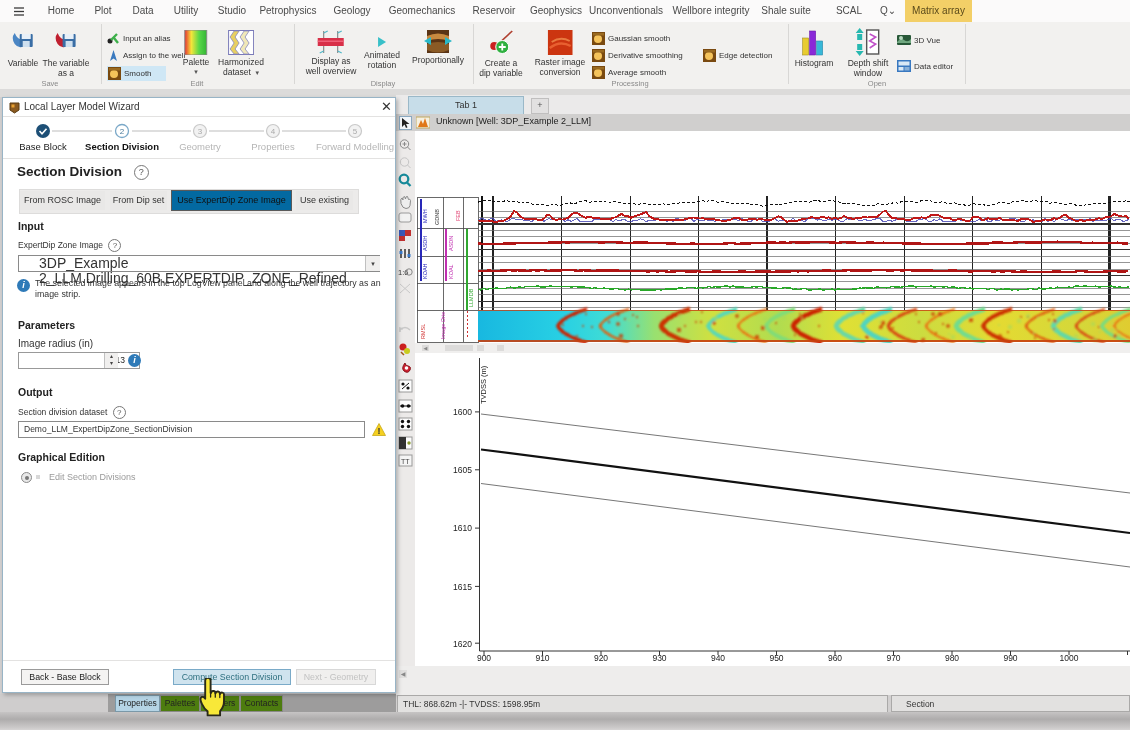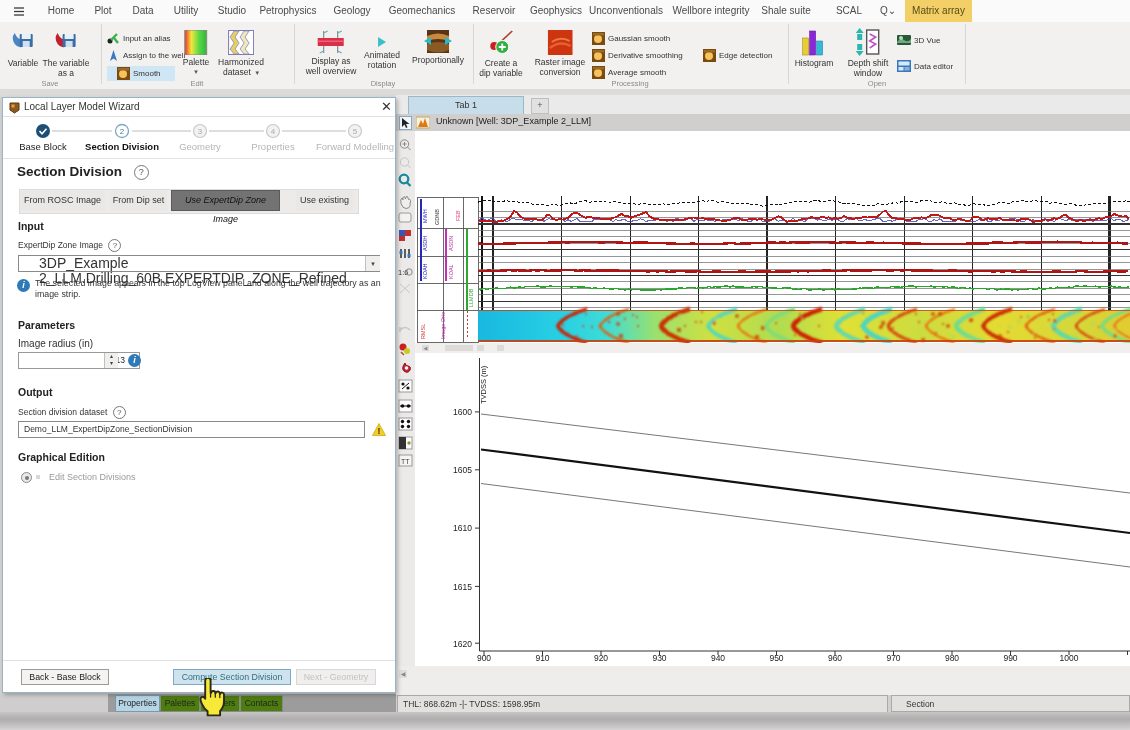--- a/index.html
+++ b/index.html
@@ -112,21 +112,21 @@
           <path d="M4 8 L10 2 M7 6 l4 5" stroke="#3db04a" stroke-width="2.4" fill="none"></path>
         </svg>
       <span>Input an alias</span>
     </div>
     <div class="smallbtn" style="left:107px;top:27px">
       <svg width="13" height="13" viewBox="0 0 13 13">
           <path d="M6.5 1 L10 12 L6.5 9.5 L3 12 Z" fill="#3a7abf"></path>
         </svg>
       <span>Assign to the well</span>
     </div>
-    <div class="smallbtn" style="left:107px;top:44px;background:#cfe7f5;padding:1px 14px 1px 10px;">
+    <div class="smallbtn" style="left:107px;top:44px;background:#cfe7f5;padding:1px 14px 1px 1px;">
       <svg width="13" height="13" viewBox="0 0 13 13">
           <rect x="0" y="0" width="13" height="13" fill="#7a4a10"></rect>
           <circle cx="6" cy="7" r="4" fill="#f5c35a"></circle>
           <rect x="1" y="1" width="11" height="2.5" fill="#9a6a20"></rect>
         </svg>
       <span>Smooth</span>
     </div>
     <div class="bigbtn" style="left:196px;top:8px">
       <svg width="24" height="25" viewBox="0 0 24 25">
           <defs>
@@ -644,21 +644,21 @@
     <div class="abs" style="left:352px;top:43px;transform:translateX(-50%);font-size:9.5px;color:#b5b5b5;white-space:nowrap">Forward Modelling</div>
     <div class="dlgsep" style="top:60px"></div>
 
     <div class="abs bold" style="left:14px;top:66px;font-size:13.5px;color:#222">Section Division
       <span style="font-weight:normal;display:inline-block;margin-left:8px;width:13px;height:13px;border:1px solid #777;border-radius:50%;font-size:9px;text-align:center;line-height:13px;color:#555;vertical-align:1px;">?</span>
     </div>
 
     <div class="abs" style="left:16px;top:91px;width:338px;height:23px;background:#ecebea;border:1px solid #dddcdb;"></div>
     <div class="abs" style="left:17px;top:93px;width:85px;height:19px;background:#e9e8e7;font-size:9px;color:#333;text-align:center;line-height:19px;">From ROSC Image</div>
     <div class="abs" style="left:107px;top:93px;width:57px;height:19px;background:#e9e8e7;font-size:9px;color:#333;text-align:center;line-height:19px;">From Dip set</div>
-    <div class="abs" style="left:168px;top:92px;width:109px;height:21px;background:#737373;border:1px solid #5a5a5a;font-size:9px;color:#111;text-align:center;line-height:19px;box-sizing:border-box;font-style:italic;">Use ExpertDip Zone Image</div>
+    <div class="abs" style="left:168px;top:92px;width:121px;height:21px;background:#0369a1;border:1px solid #5a5a5a;font-size:9px;color:#111;text-align:center;line-height:19px;box-sizing:border-box;">Use ExpertDip Zone Image</div>
     <div class="abs" style="left:293px;top:93px;width:57px;height:19px;background:#e9e8e7;font-size:9px;color:#333;text-align:center;line-height:19px;">Use existing</div>
 
     <div class="abs bold" style="left:15px;top:122px;font-size:10.5px;color:#222">Input</div>
     <div class="abs" style="left:15px;top:141px;font-size:8.5px;color:#333">ExpertDip Zone Image
       <span style="display:inline-block;margin-left:3px;width:11px;height:11px;border:1px solid #777;border-radius:50%;font-size:8px;text-align:center;line-height:11px;color:#555;">?</span>
     </div>
     <div class="abs" style="left:15px;top:157px;width:362px;height:17px;background:#fff;border:1px solid #8a8a8a;box-sizing:border-box;font-size:14px;color:#333;line-height:15px;padding-left:20px;">3DP_Example 2_LLM.Drilling_60B.EXPERTDIP_ZONE_Refined</div>
     <div class="abs" style="left:362px;top:158px;width:14px;height:15px;background:#f0efee;border-left:1px solid #c0c0c0;font-size:7px;color:#444;text-align:center;line-height:15px;">▾</div>
     <div class="abs" style="left:14px;top:181px;width:13px;height:13px;background:#2e7ab8;border-radius:50%;color:#fff;font-size:9px;font-style:italic;font-weight:bold;text-align:center;line-height:13px;">i</div>
     <div class="abs" style="left:32px;top:180px;width:354px;font-size:8.8px;color:#333;line-height:1.3">The selected image appears in the top LogView panel and along the well trajectory as an image strip.</div>

